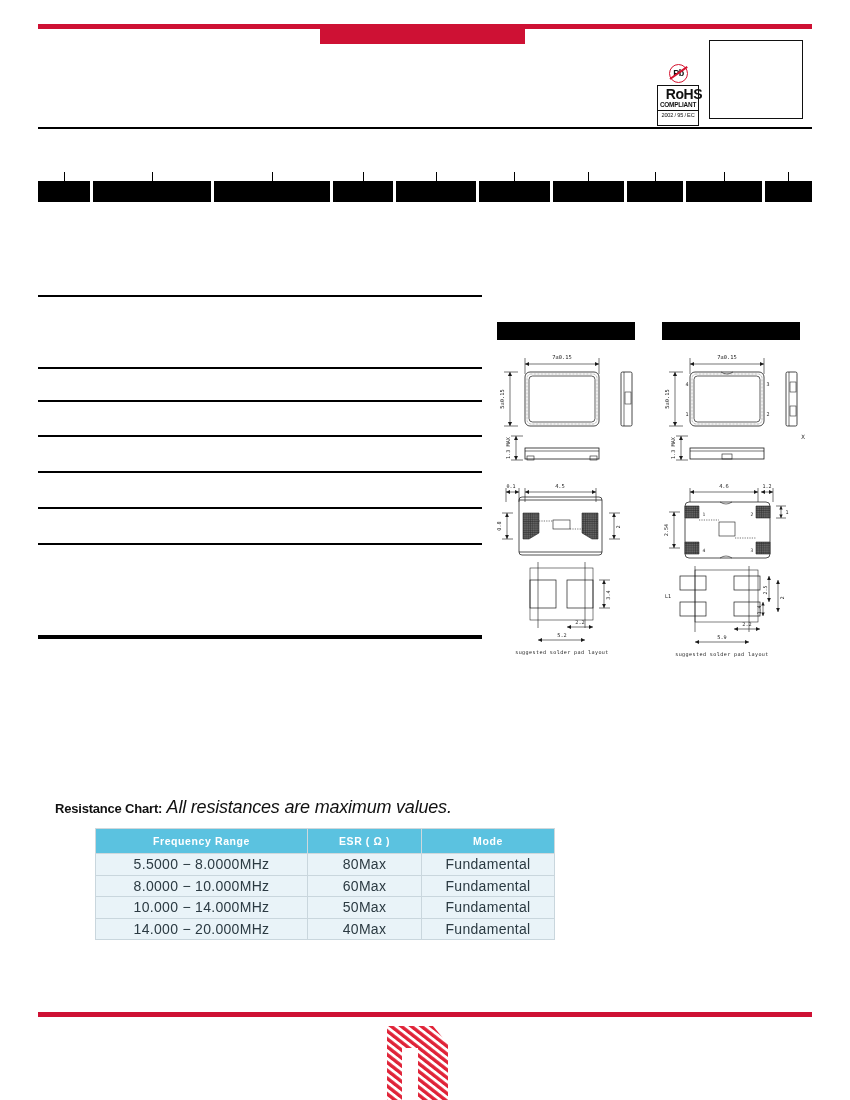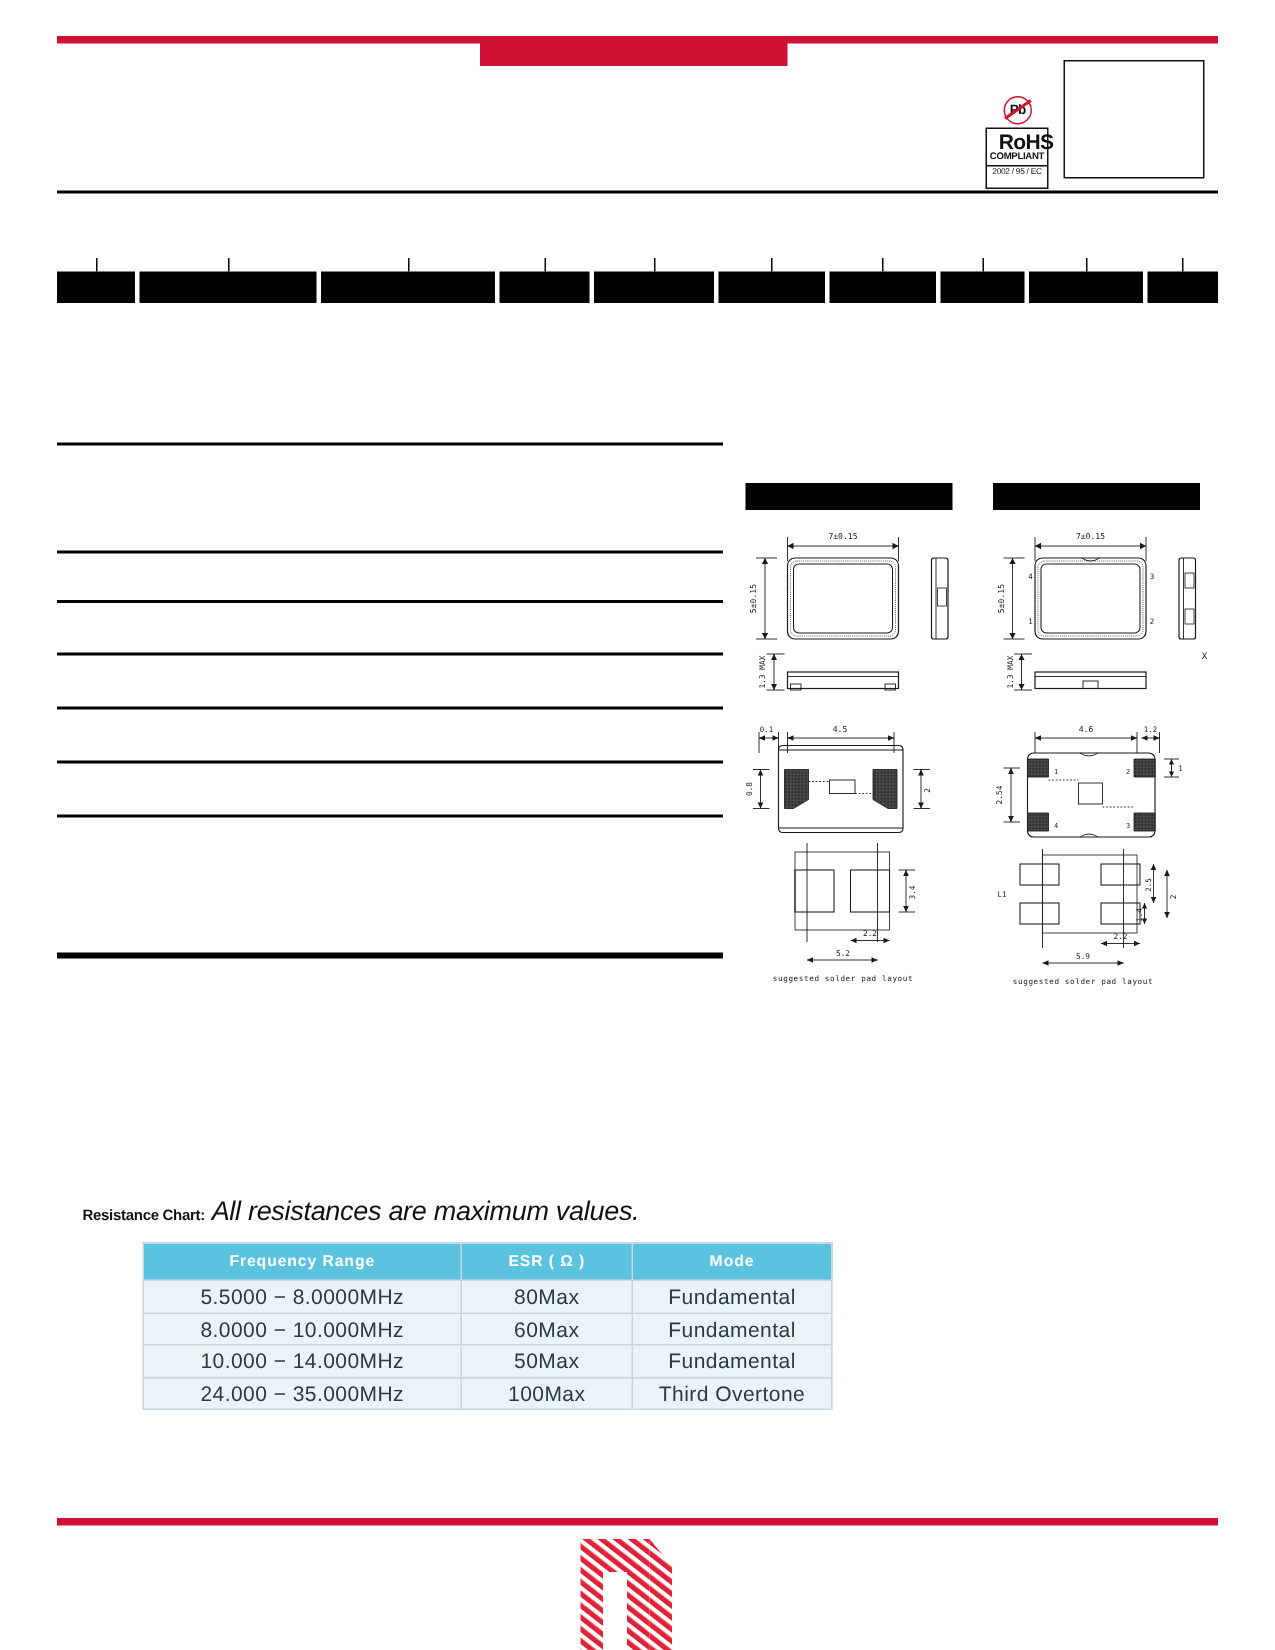--- a/index.html
+++ b/index.html
@@ -48,21 +48,21 @@
   .spec-rule{position:absolute;left:0;width:444px;height:1.6px;background:#000;}
   .spec-rule.thick{height:4px;}
 
   
   .dwg-title{position:absolute;height:18px;background:#000;}
   .dwg{position:absolute;}
   .dwg svg{display:block;}
 
   
   .rc-head{position:absolute;left:55px;top:797px;white-space:nowrap;}
-  .rc-head .b{font-size:10px;font-weight:bold;color:#111;letter-spacing:-.2px;}
+  .rc-head .b{font-size:13px;font-weight:bold;color:#111;letter-spacing:-.2px;}
   .rc-head .i{font-size:18px;font-style:italic;color:#111;letter-spacing:-.2px;}
 
   table.rc{position:absolute;left:51px;top:828px;width:459px;border-collapse:collapse;
     table-layout:fixed;margin-left:44px;}
   table.rc th{
     background:#5bc2e0;color:#ffffff;font-size:10.5px;font-weight:bold;
     height:22px;text-align:center;letter-spacing:.6px;
     border:1px solid #cfd8dc;
   }
   table.rc td{
@@ -414,23 +414,23 @@
           <td>8.0000  −  10.000MHz</td>
           <td>60Max</td>
           <td>Fundamental</td>
         </tr>
         <tr>
           <td>10.000  −  14.000MHz</td>
           <td>50Max</td>
           <td>Fundamental</td>
         </tr>
         <tr>
-          <td>24.000  −  35.000MHz</td>
-          <td>100Max</td>
-          <td>Third  Overtone</td>
+          <td>14.000  −  20.000MHz</td>
+          <td>40Max</td>
+          <td>Fundamental</td>
         </tr>
       </tbody>
   </table>
 
   <div class="ftr-rule"></div>
   <div class="ftr-logo">
     <svg width="90" height="78" viewBox="0 0 90 78">
       <defs>
         <pattern id="stripes" width="6.2" height="6.2" patternUnits="userSpaceOnUse" patternTransform="rotate(-52)">
           <rect width="6.2" height="6.2" fill="#ffffff"></rect>

